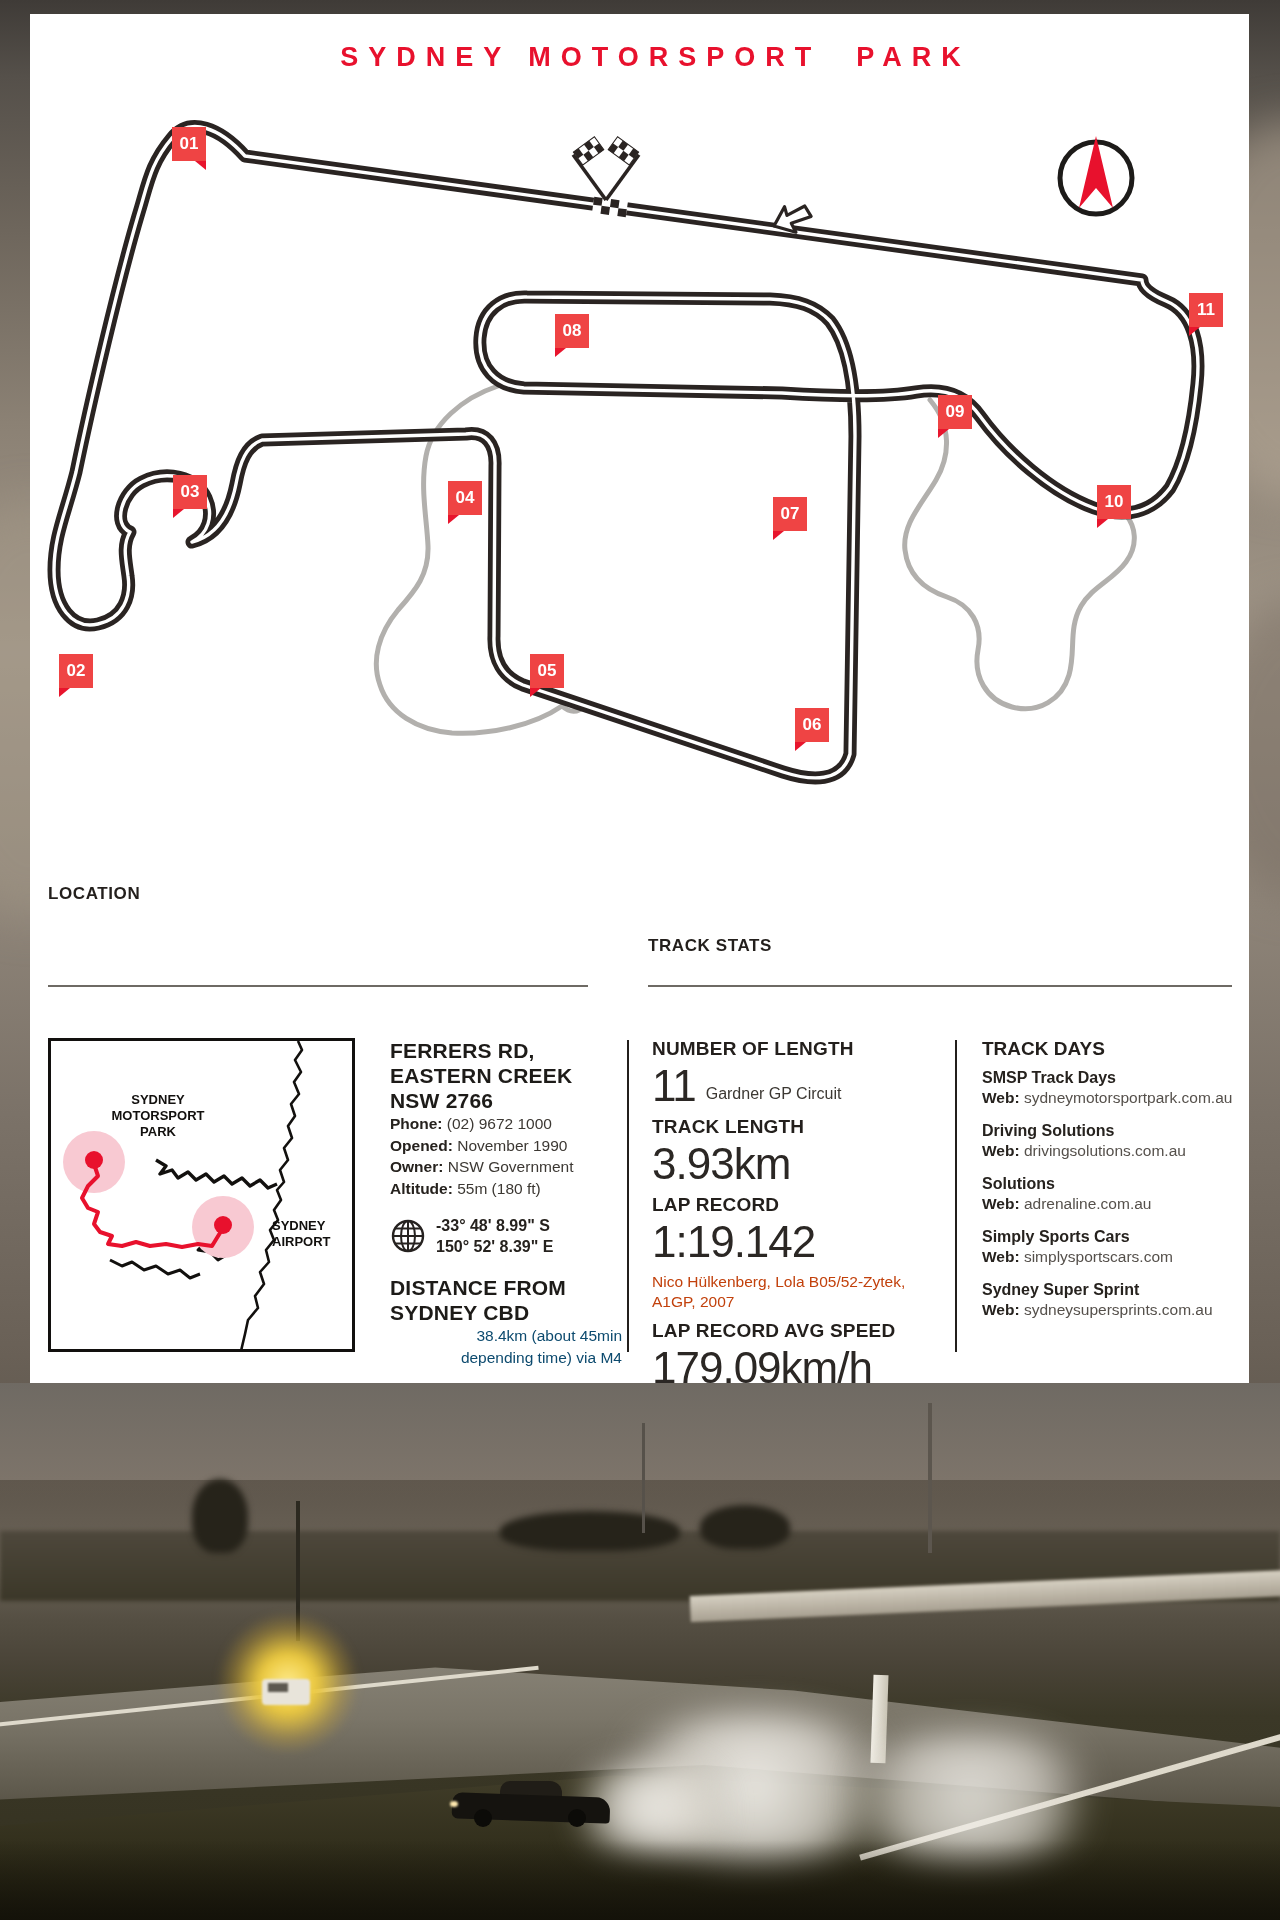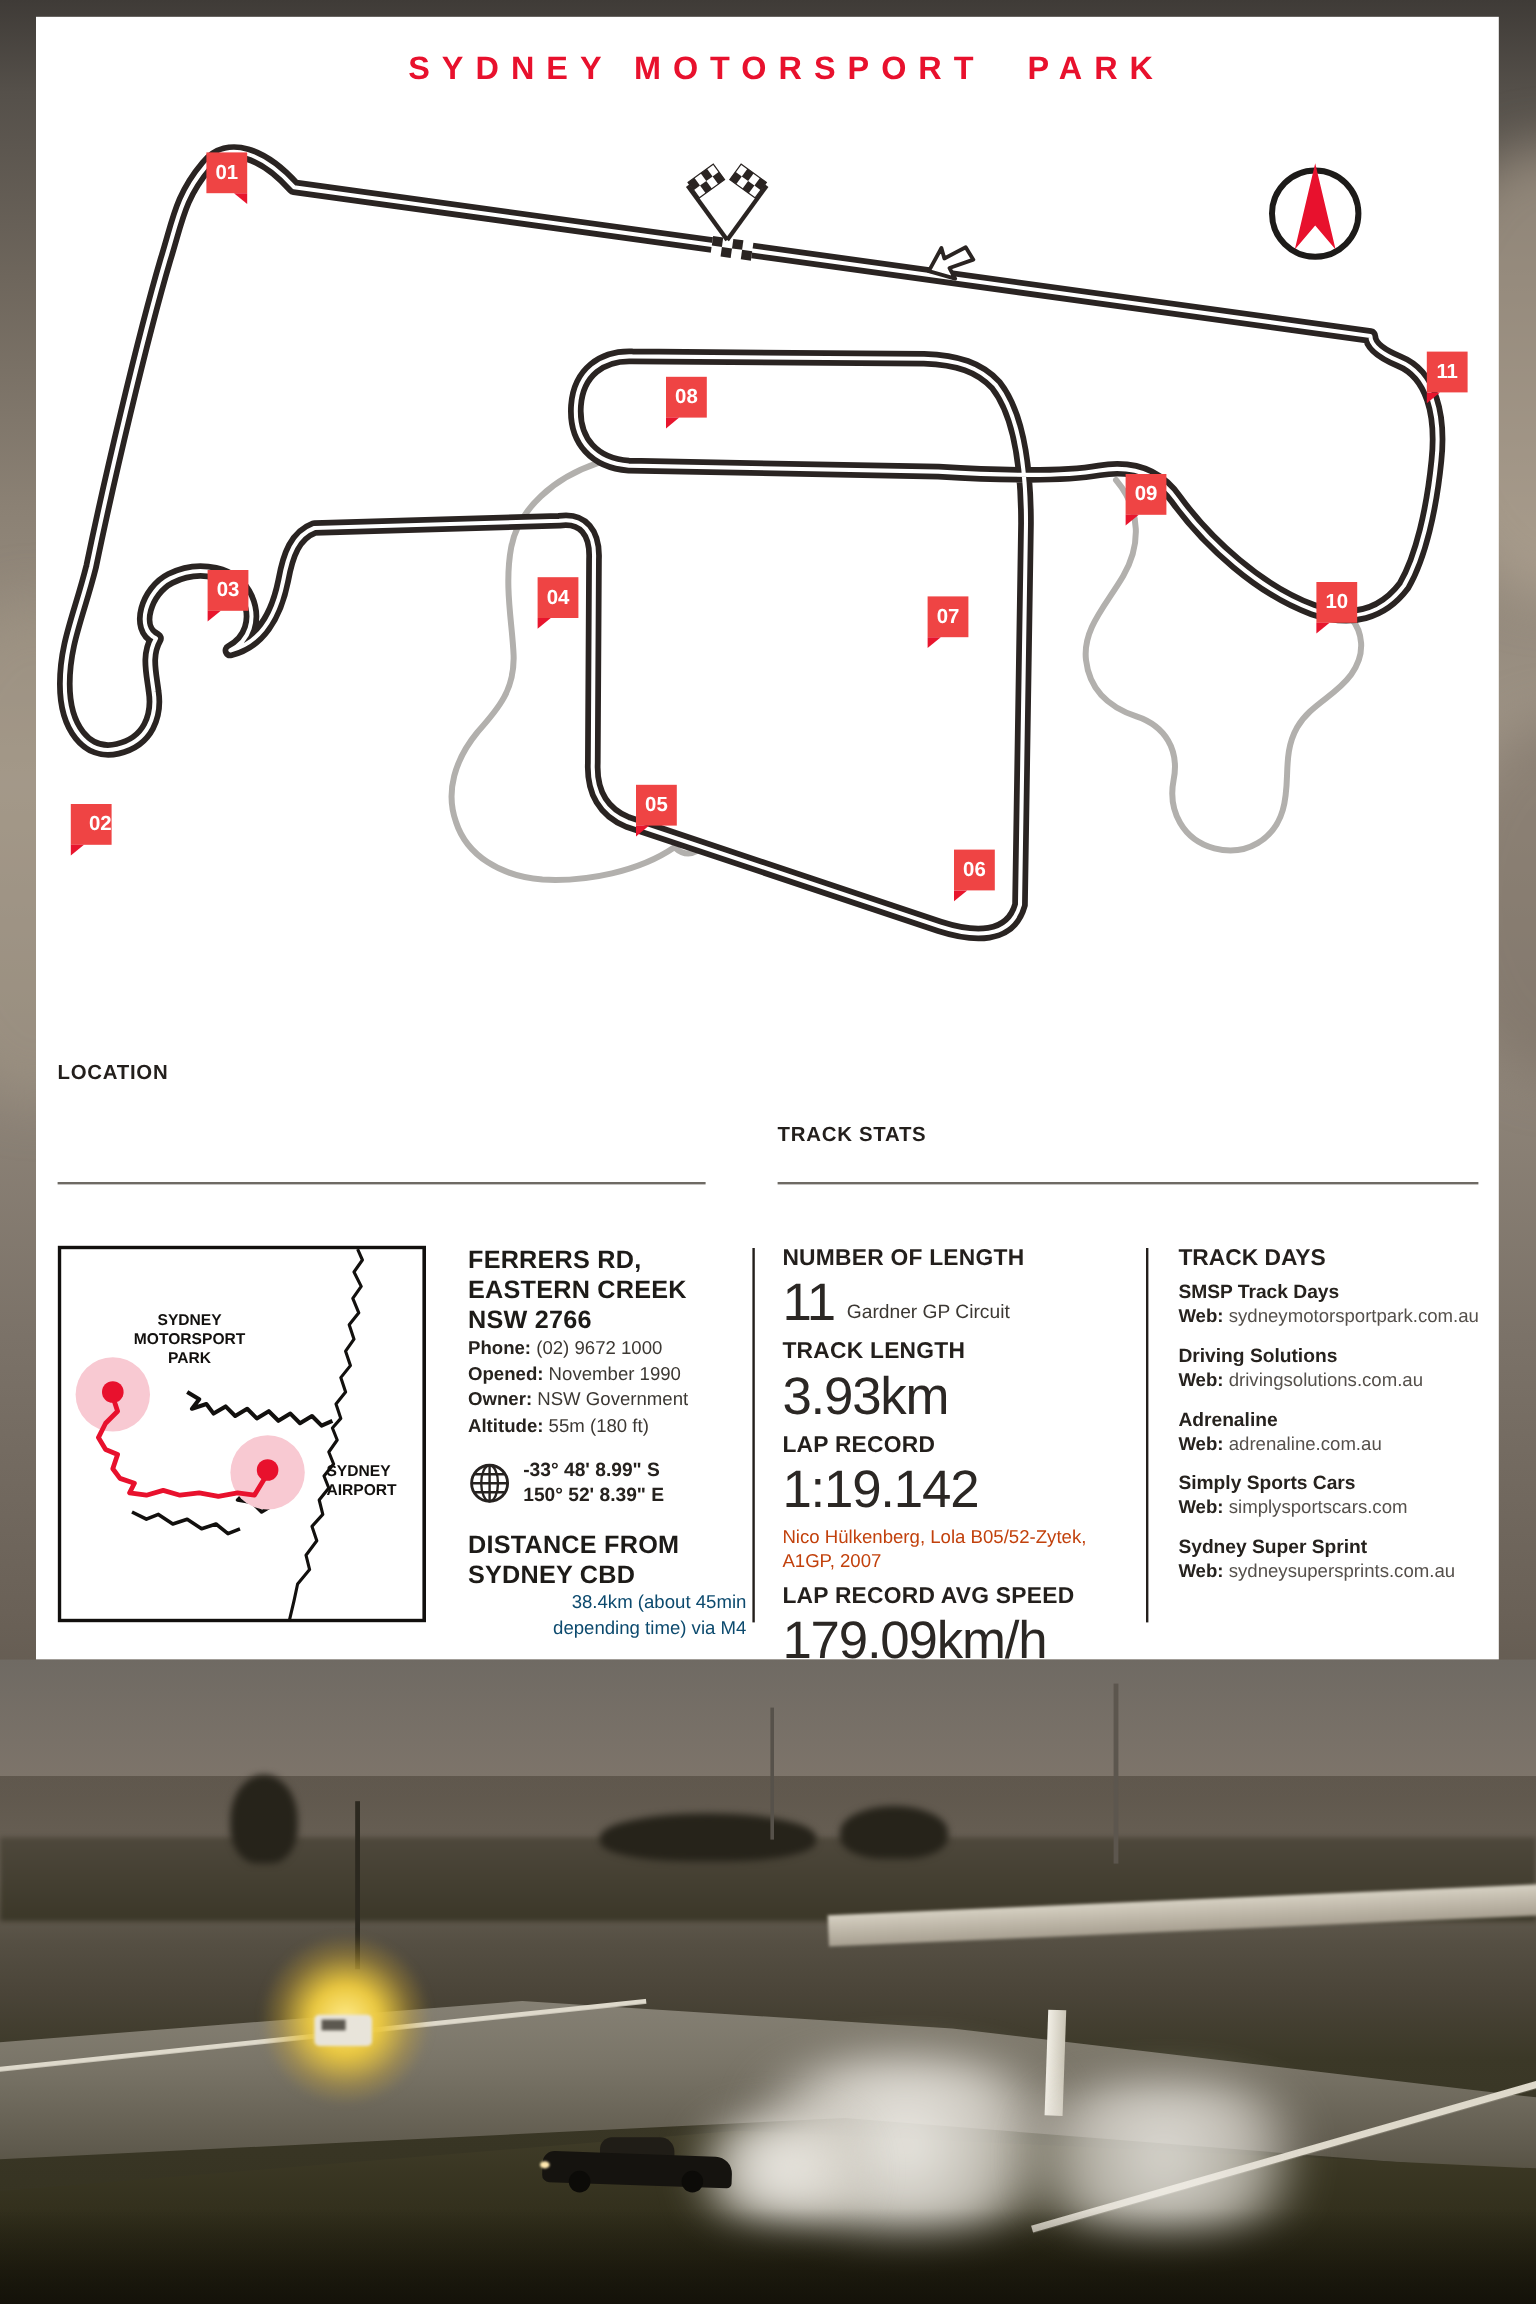--- a/index.html
+++ b/index.html
@@ -139,21 +139,21 @@
         <path d="M 0 0 L 17 -14 L 16 -5 L 36 -7 L 38 5 L 17 4 L 18 14 Z" fill="#ffffff" stroke="#2a2422" stroke-width="3.2" stroke-linejoin="round"></path>
       </g>
 
       <g>
         <circle cx="1066" cy="94" r="36" fill="#ffffff" stroke="#1d1b19" stroke-width="5"></circle>
         <polygon points="1066,52 1083,124 1066,104 1049,124" fill="#e8112d"></polygon>
       </g>
     </svg>
 
     <div class="corner-marker tail-br" style="left: 142px; top: 113px;"><span>01</span></div>
-    <div class="corner-marker tail-bl" style="left: 29px; top: 656px; text-align: right;"><span>02</span></div>
+    <div class="corner-marker tail-bl" style="left: 29px; top: 640px;"><span>02</span></div>
     <div class="corner-marker tail-bl" style="left: 143px; top: 461px;"><span>03</span></div>
     <div class="corner-marker tail-bl" style="left: 418px; top: 467px;"><span>04</span></div>
     <div class="corner-marker tail-bl" style="left: 500px; top: 640px;"><span>05</span></div>
     <div class="corner-marker tail-bl" style="left: 765px; top: 694px;"><span>06</span></div>
     <div class="corner-marker tail-bl" style="left: 743px; top: 483px;"><span>07</span></div>
     <div class="corner-marker tail-bl" style="left: 525px; top: 300px;"><span>08</span></div>
     <div class="corner-marker tail-bl" style="left: 908px; top: 381px;"><span>09</span></div>
     <div class="corner-marker tail-bl" style="left: 1067px; top: 471px;"><span>10</span></div>
     <div class="corner-marker tail-bl" style="left: 1159px; top: 279px;"><span>11</span></div>
 
@@ -234,21 +234,21 @@
       <div class="days-heading">TRACK DAYS</div>
       <div class="provider">
         <div class="provider-name">SMSP Track Days</div>
         <div class="provider-web"><b>Web:</b><span> sydneymotorsportpark.com.au</span></div>
       </div>
       <div class="provider">
         <div class="provider-name">Driving Solutions</div>
         <div class="provider-web"><b>Web:</b><span> drivingsolutions.com.au</span></div>
       </div>
       <div class="provider">
-        <div class="provider-name">Adrenaline</div>
+        <div class="provider-name">Solutions</div>
         <div class="provider-web"><b>Web:</b><span> adrenaline.com.au</span></div>
       </div>
       <div class="provider">
         <div class="provider-name">Simply Sports Cars</div>
         <div class="provider-web"><b>Web:</b><span> simplysportscars.com</span></div>
       </div>
       <div class="provider">
         <div class="provider-name">Sydney Super Sprint</div>
         <div class="provider-web"><b>Web:</b><span> sydneysupersprints.com.au</span></div>
       </div>

